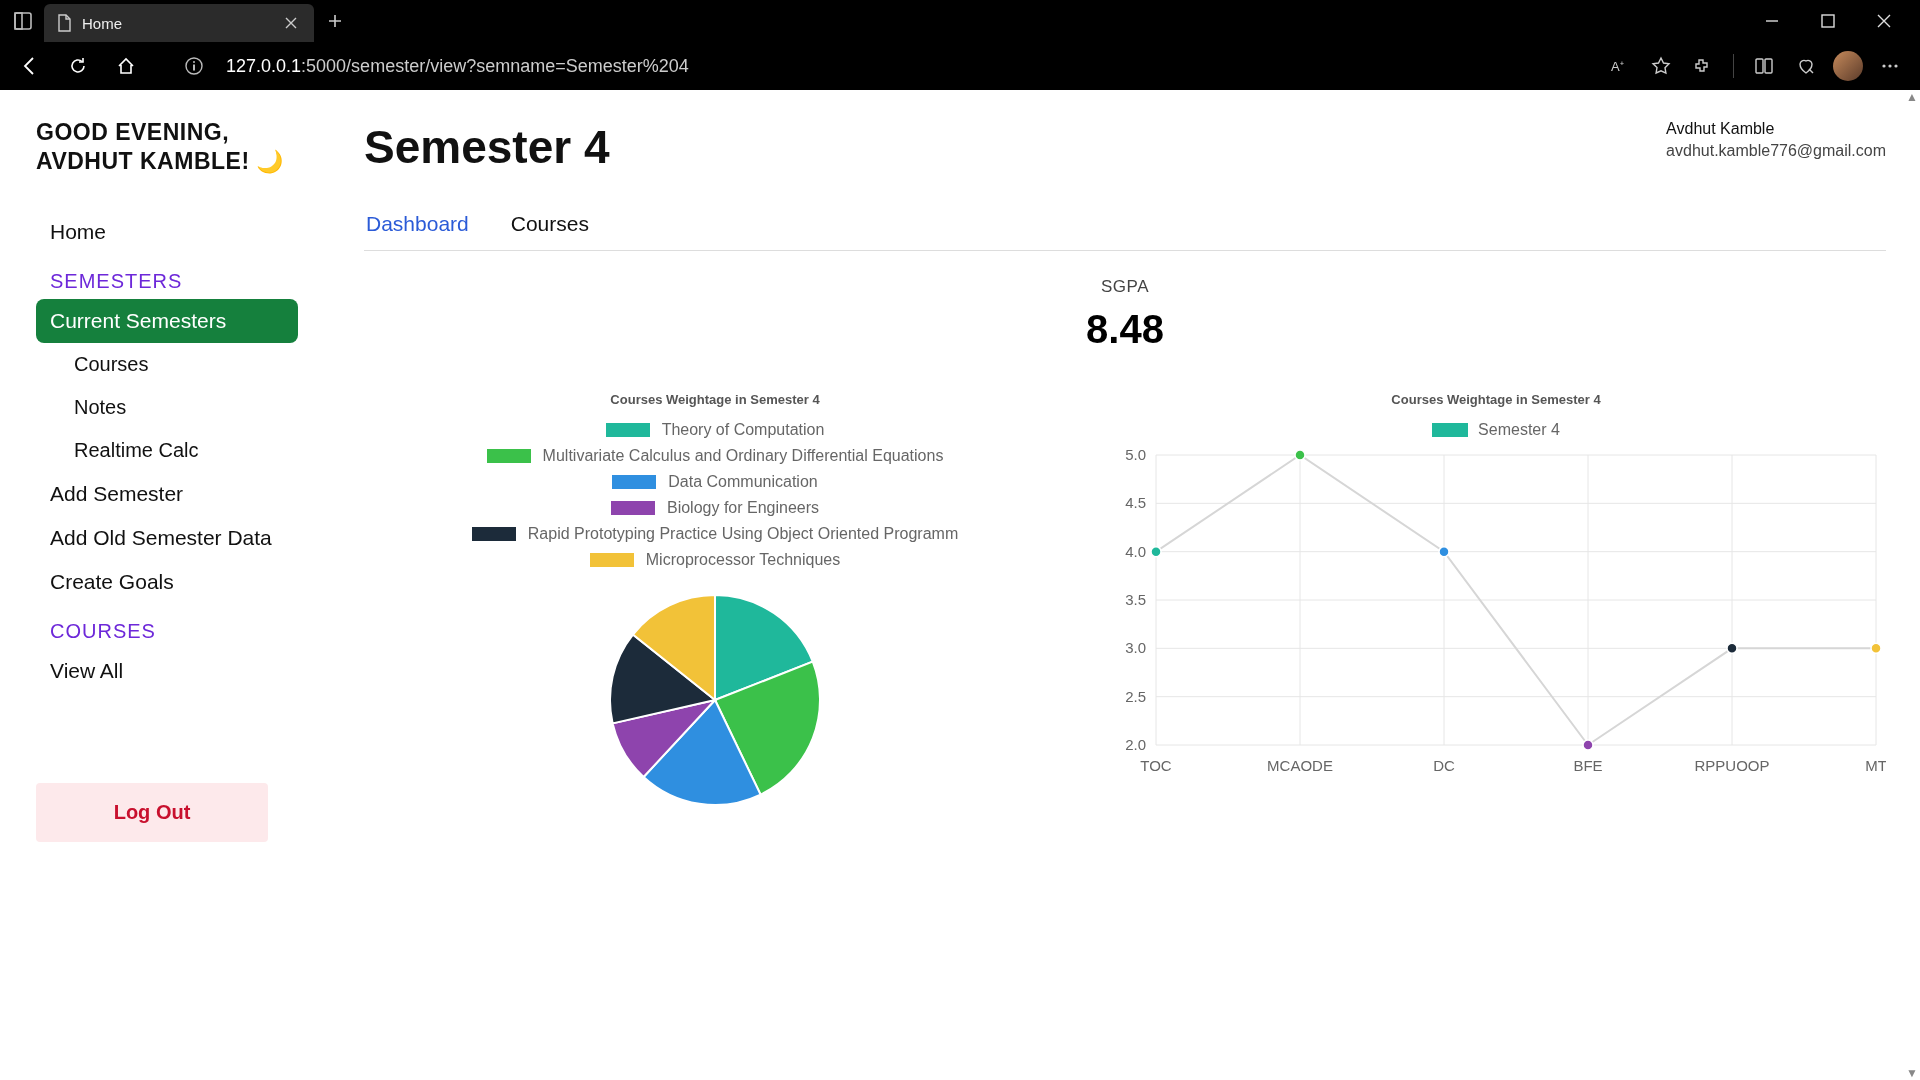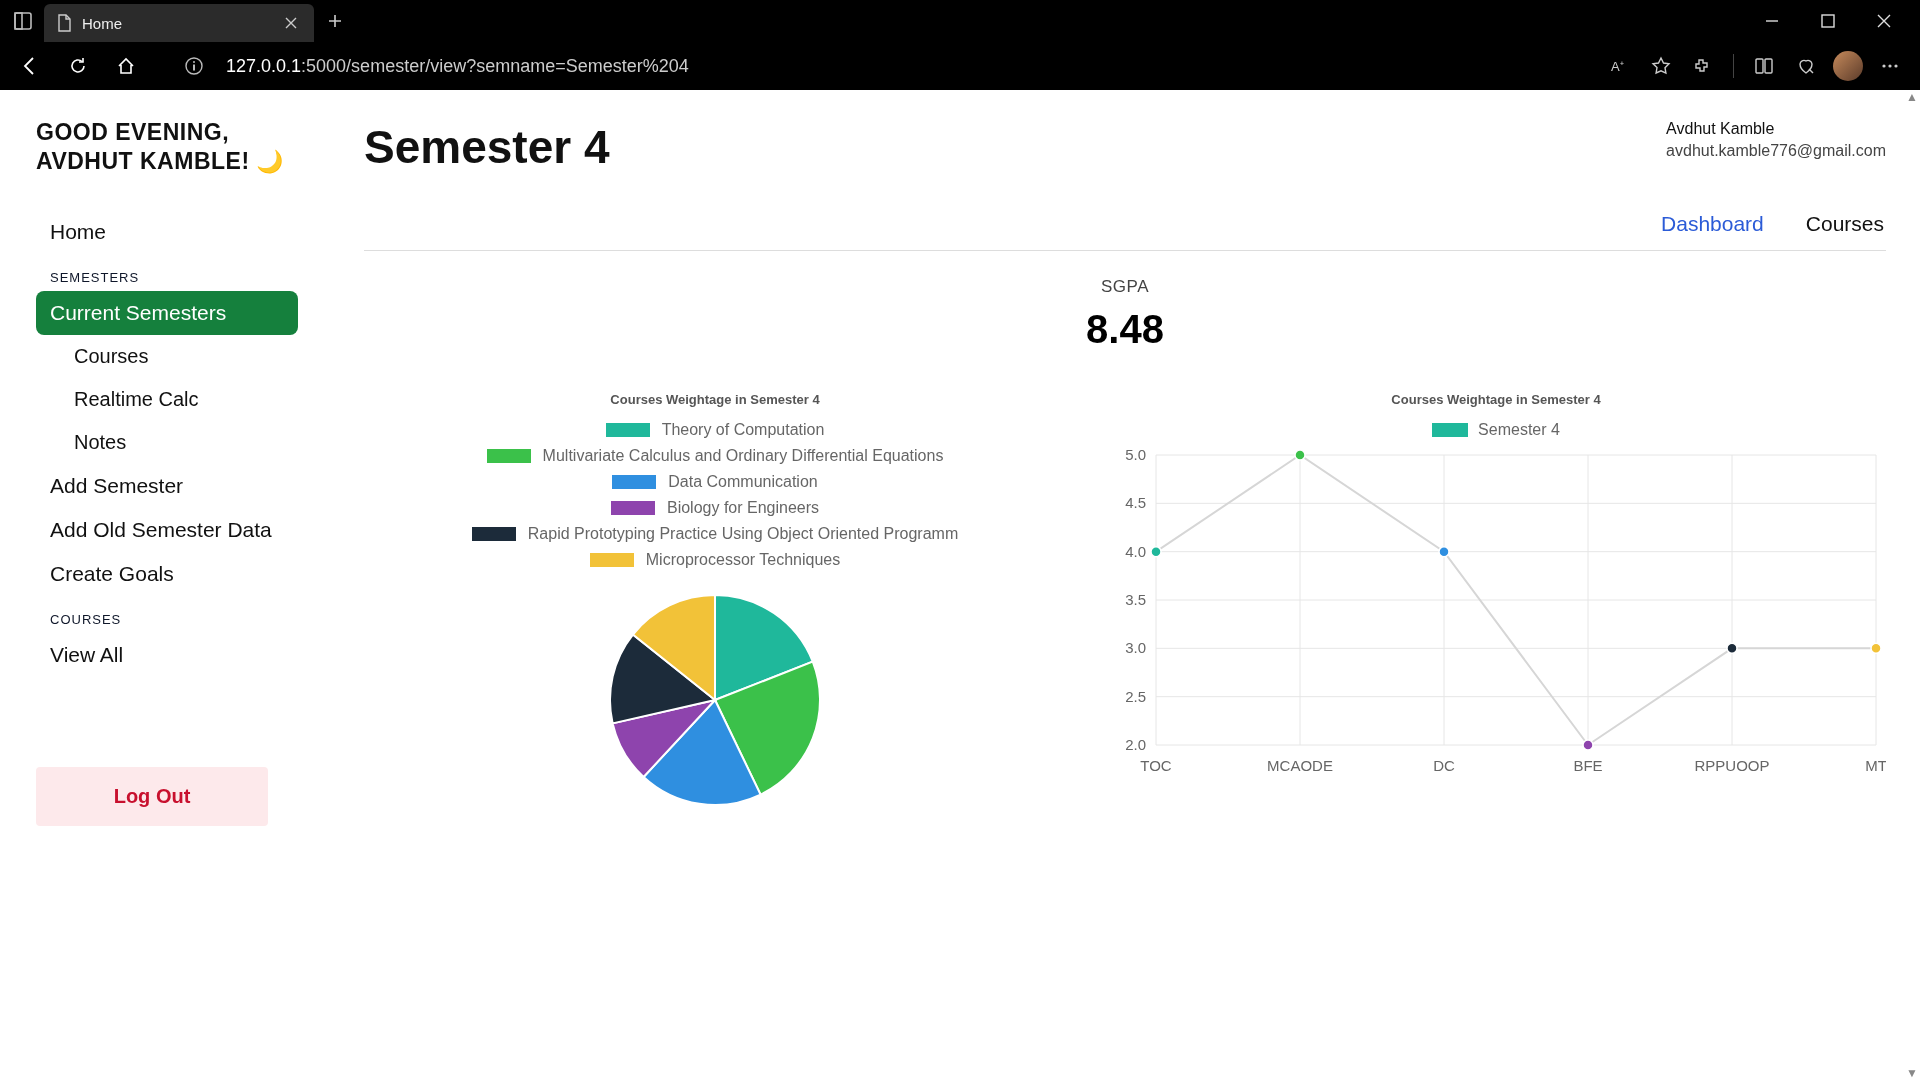--- a/index.html
+++ b/index.html
@@ -31,33 +31,33 @@
   .scroll-dn { bottom: 0; }
 
   
   .sidebar { width: 310px; padding: 28px 12px 0 36px; }
   .greeting { font-weight: 700; letter-spacing: 0.5px; font-size: 23px; line-height: 1.25; color: #111; text-transform: uppercase; }
   .greeting .moon { font-size: 22px; }
   .nav { margin-top: 34px; }
   .nav .item { display:block; padding: 10px 14px; font-size: 21px; color: #111; border-radius: 6px; }
   .nav .item.sub { padding-left: 38px; font-size: 20px; }
   .nav .item.active { background: #15803d; color: #fff; border-radius: 8px; }
-  .nav-heading { font-size: 13px; letter-spacing: 1px; color: #0f172a; padding: 16px 14px 6px; text-transform: uppercase; }
+  .nav-heading { font-size: 20px; letter-spacing: 1px; color: #6d28d9; padding: 16px 14px 6px; text-transform: uppercase; }
   .logout-wrap { margin-top: 90px; }
   .logout { width: 232px; background: #fde9eb; color: #c8102e; border: none; border-radius: 4px; padding: 18px 0; font-size: 20px; font-weight: 600; cursor: pointer; }
 
   
   .main { flex: 1; padding: 30px 34px 0 54px; }
   .main-head { display: flex; align-items: flex-start; }
   .page-title { font-size: 46px; font-weight: 700; color: #111; }
   .user-block { margin-left: auto; text-align: left; }
   .user-name { font-size: 16px; color: #111; }
   .user-email { font-size: 16px; color: #444; margin-top: 4px; }
 
-  .tabs { margin-top: 38px; display: flex; gap: 38px; border-bottom: 1px solid #ddd; justify-content: flex-end; }
+  .tabs { margin-top: 38px; display: flex; gap: 38px; border-bottom: 1px solid #ddd; }
   .tabs .tabitem { font-size: 21px; padding: 0 2px 14px; color: #111; cursor: pointer; }
   .tabs .tabitem.active { color: #2b5bd7; }
 
   .metrics { display: flex; margin-top: 26px; }
   .metric { flex: 1; text-align: center; }
   .metric .label { font-size: 17px; color: #444; letter-spacing: 0.5px; }
   .metric .value { font-size: 40px; font-weight: 700; margin-top: 10px; }
 
   .charts { display: flex; margin-top: 40px; gap: 40px; }
   .chart { flex: 1; }
@@ -199,22 +199,22 @@
     <div class="greeting">
       <span>Good Evening,</span><br>
       <span>Avdhut Kamble!</span>
       <span class="moon">🌙</span>
     </div>
     <nav class="nav">
       <a class="item">Home</a>
       <div class="nav-heading">Semesters</div>
       <a class="item active">Current Semesters</a>
       <a class="item sub">Courses</a>
+      <a class="item sub">Notes</a>
       <a class="item sub">Realtime Calc</a>
-      <a class="item sub">Notes</a>
       <a class="item">Add Semester</a>
       <a class="item">Add Old Semester Data</a>
       <a class="item">Create Goals</a>
       <div class="nav-heading">Courses</div>
       <a class="item">View All</a>
     </nav>
     <div class="logout-wrap">
       <button class="logout">Log Out</button>
     </div>
   </aside>

